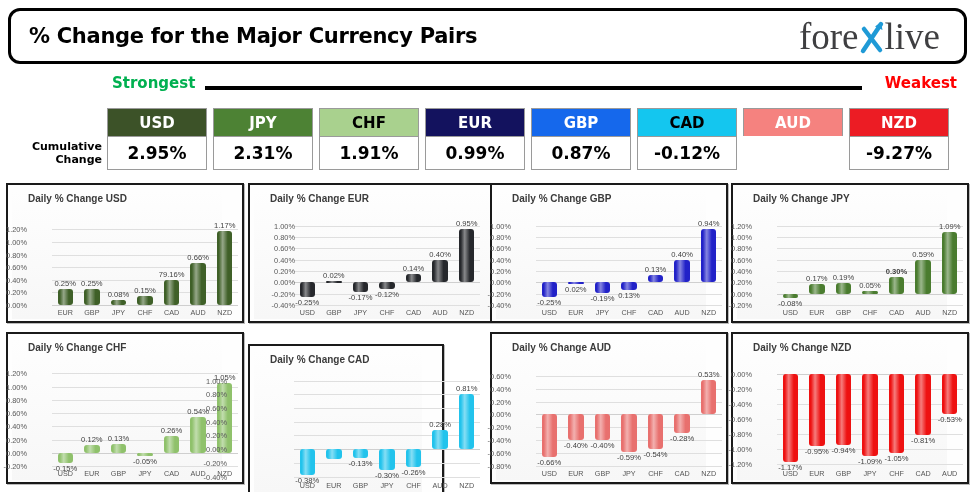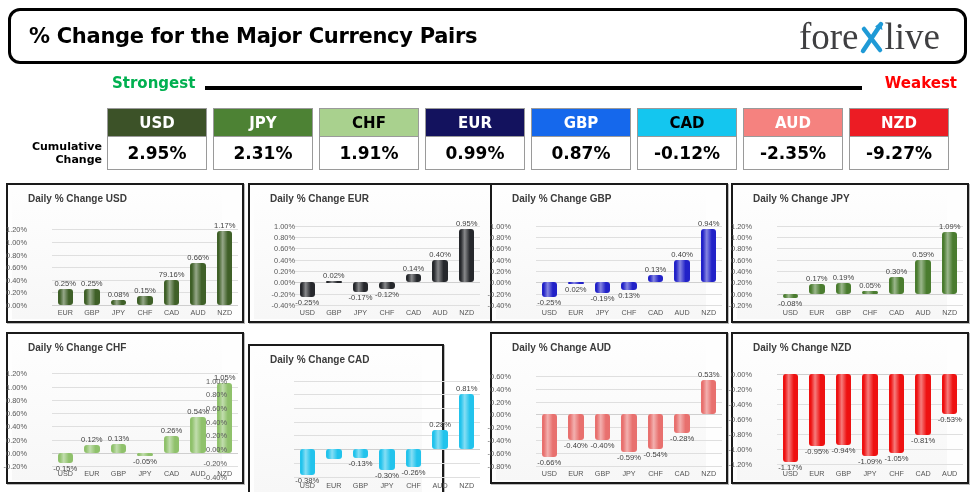--- a/index.html
+++ b/index.html
@@ -146,21 +146,20 @@
       <div class="ccy">
         <div class="ccy-head" style="background:#1568ec;color:#ffffff">GBP</div>
         <div class="ccy-val">0.87%</div>
       </div>
       <div class="ccy">
         <div class="ccy-head" style="background:#14c6ef;color:#000000">CAD</div>
         <div class="ccy-val">-0.12%</div>
       </div>
       <div class="ccy">
         <div class="ccy-head" style="background:#f5827f;color:#ffffff">AUD</div>
-        <div class="ccy-val">-2.35%</div>
       </div>
       <div class="ccy">
         <div class="ccy-head" style="background:#ec1c24;color:#ffffff">NZD</div>
         <div class="ccy-val">-9.27%</div>
       </div>
     </div>
 
   <div id="panels">
       <div class="panel" style="left: 6px; top: 183px; width: 238px; height: 140px;">
         <div class="panel-inner">
@@ -318,21 +317,21 @@
             <div class="bar cyl" style="left: 72.1514px; top: 77.0759px; width: 15.4114px; height: 9.61379px; background: linear-gradient(90deg, rgb(74, 124, 47) 0%, rgb(74, 124, 47) 12%, rgba(255, 255, 255, 0.45) 38%, rgb(74, 124, 47) 72%, rgb(74, 124, 47) 100%) rgb(74, 124, 47);"></div>
             <div class="blabel" style="left: 79.8571px; top: 67.0759px;">0.17%</div>
             <div class="xlabel" style="left: 79.8571px; top: 101px;">EUR</div>
             <div class="bar cyl" style="left: 98.7229px; top: 75.9448px; width: 15.4114px; height: 10.7448px; background: linear-gradient(90deg, rgb(74, 124, 47) 0%, rgb(74, 124, 47) 12%, rgba(255, 255, 255, 0.45) 38%, rgb(74, 124, 47) 72%, rgb(74, 124, 47) 100%) rgb(74, 124, 47);"></div>
             <div class="blabel" style="left: 106.429px; top: 65.9448px;">0.19%</div>
             <div class="xlabel" style="left: 106.429px; top: 101px;">GBP</div>
             <div class="bar cyl" style="left: 125.294px; top: 83.8621px; width: 15.4114px; height: 2.82759px; background: linear-gradient(90deg, rgb(74, 124, 47) 0%, rgb(74, 124, 47) 12%, rgba(255, 255, 255, 0.45) 38%, rgb(74, 124, 47) 72%, rgb(74, 124, 47) 100%) rgb(74, 124, 47);"></div>
             <div class="blabel" style="left: 133px; top: 73.8621px;">0.05%</div>
             <div class="xlabel" style="left: 133px; top: 101px;">CHF</div>
             <div class="bar cyl" style="left: 151.866px; top: 69.7241px; width: 15.4114px; height: 16.9655px; background: linear-gradient(90deg, rgb(74, 124, 47) 0%, rgb(74, 124, 47) 12%, rgba(255, 255, 255, 0.45) 38%, rgb(74, 124, 47) 72%, rgb(74, 124, 47) 100%) rgb(74, 124, 47);"></div>
-            <div class="blabel" style="left: 159.571px; top: 59.7241px;">0.30%</div>
+            <div class="blabel" style="left: 159.571px; top: 59.7241px; font-weight: bold;">0.30%</div>
             <div class="xlabel" style="left: 159.571px; top: 101px;">CAD</div>
             <div class="bar cyl" style="left: 178.437px; top: 53.3241px; width: 15.4114px; height: 33.3655px; background: linear-gradient(90deg, rgb(74, 124, 47) 0%, rgb(74, 124, 47) 12%, rgba(255, 255, 255, 0.45) 38%, rgb(74, 124, 47) 72%, rgb(74, 124, 47) 100%) rgb(74, 124, 47);"></div>
             <div class="blabel" style="left: 186.143px; top: 43.3241px;">0.59%</div>
             <div class="xlabel" style="left: 186.143px; top: 101px;">AUD</div>
             <div class="bar cyl" style="left: 205.009px; top: 25.0483px; width: 15.4114px; height: 61.6414px; background: linear-gradient(90deg, rgb(74, 124, 47) 0%, rgb(74, 124, 47) 12%, rgba(255, 255, 255, 0.45) 38%, rgb(74, 124, 47) 72%, rgb(74, 124, 47) 100%) rgb(74, 124, 47);"></div>
             <div class="blabel" style="left: 212.714px; top: 15.0483px;">1.09%</div>
             <div class="xlabel" style="left: 212.714px; top: 101px;">NZD</div>
           </div>
         </div>
       </div>

